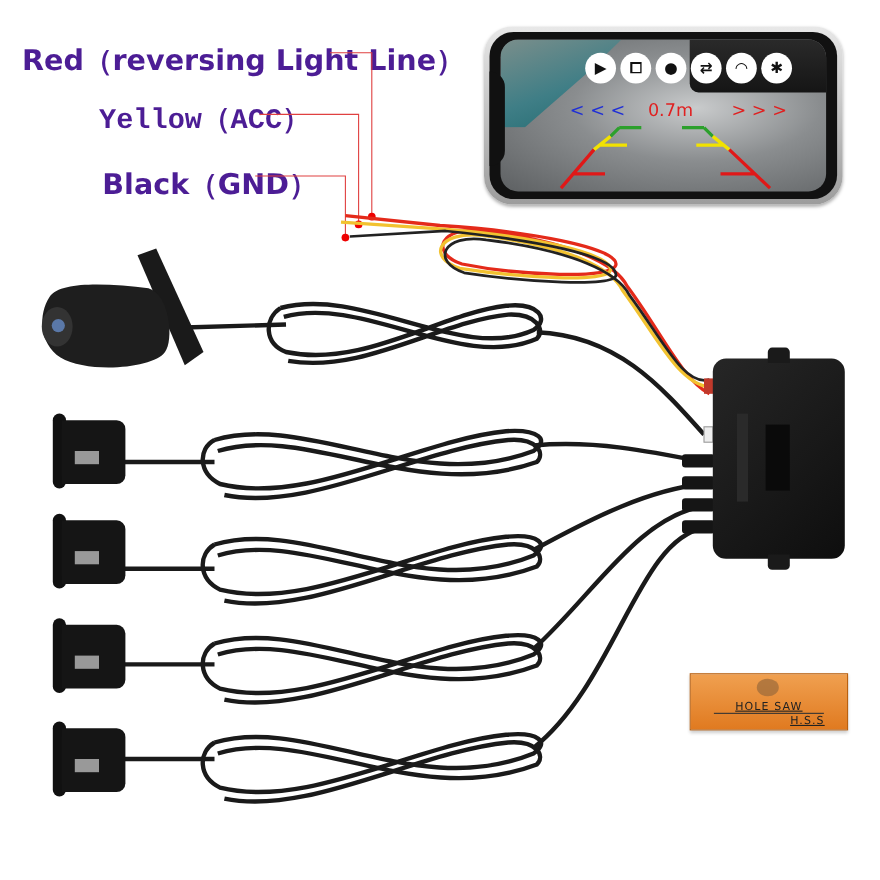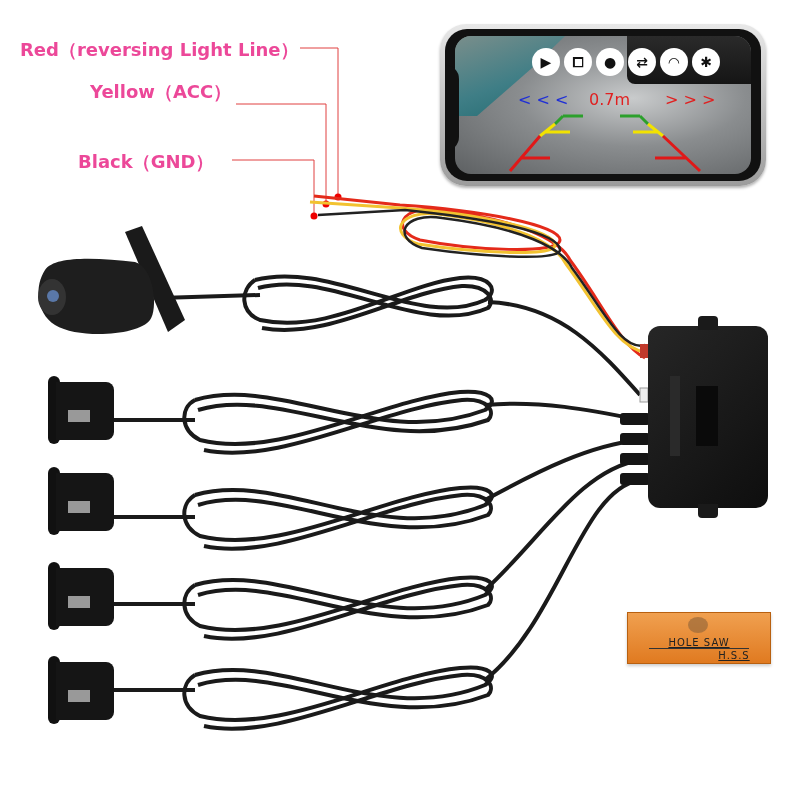--- a/index.html
+++ b/index.html
@@ -1,38 +1,38 @@
 <!DOCTYPE html>
 <html><head>
 <meta charset="utf-8">
 <style>
   html,body{margin:0;padding:0;background:#fff;}
   body{width:800px;height:800px;position:relative;overflow:hidden;font-family:"DejaVu Sans","Liberation Sans",sans-serif;}
-  .label{position:absolute;font-weight:bold;font-size:18px;color:#ec4899;white-space:nowrap;}
+  .label{position:absolute;font-weight:bold;font-size:26px;color:#4c1d95;white-space:nowrap;}
   svg{position:absolute;left:0;top:0;}
   .phone{position:absolute;left:440px;top:24px;width:326px;height:162px;border-radius:26px;background:linear-gradient(#e8e8e8,#9c9c9c);box-shadow:0 2px 3px rgba(0,0,0,.3);}
   .phone-inner{position:absolute;left:5px;top:5px;right:5px;bottom:5px;border-radius:22px;background:#111;}
   .screen{position:absolute;left:10px;top:7px;right:10px;bottom:7px;border-radius:16px;overflow:hidden;background:radial-gradient(ellipse at 60% 45%,#c9cbcc 0%,#8a8d8f 45%,#5d6062 100%);}
   .notch{position:absolute;left:0;top:36px;width:14px;height:86px;background:#111;border-radius:0 14px 14px 0;}
   .wall{position:absolute;left:0;top:0;width:110px;height:80px;background:linear-gradient(160deg,#7a8e8b 0%,#3f7e86 55%,#20696f 100%);clip-path:polygon(0 0,100% 0,70% 40%,20% 100%,0 100%);}
   .car{position:absolute;left:172px;top:0;width:136px;height:48px;background:linear-gradient(#2a2a2a,#151515);border-radius:0 0 8px 8px;}
   .icons{position:absolute;left:77px;top:12px;display:flex;gap:4px;}
   .ico{width:28px;height:28px;border-radius:50%;background:#fff;display:flex;align-items:center;justify-content:center;font-size:14px;color:#111;font-weight:bold;}
   .dist{position:absolute;top:54px;font-size:16px;}
   .box{position:absolute;left:648px;top:326px;width:120px;height:182px;background:linear-gradient(135deg,#262626,#0e0e0e);border-radius:12px;}
   .saw{position:absolute;left:627px;top:612px;width:142px;height:50px;background:linear-gradient(#f0a050,#e07a20);border:1px solid #b86010;box-shadow:0 2px 3px rgba(0,0,0,.2);}
   .saw-t{position:absolute;width:100%;text-align:center;font-size:10px;letter-spacing:1px;color:#222;text-decoration:underline;}
   .sensor{position:absolute;left:48px;width:66px;height:68px;}
 </style>
 </head>
 <body>
 
 <div class="label" style="left:20px;top:38px;">Red（reversing Light Line）</div>
-<div class="label" style="left:90px;top:80px;">Yellow（ACC）</div>
-<div class="label" style="left:78px;top:150px;">Black（GND）</div>
+<div class="label" style="left:90px;top:90px;font-family:Liberation Mono, monospace;">Yellow（ACC）</div>
+<div class="label" style="left:93px;top:150px;">Black（GND）</div>
 
 <svg width="800" height="800">
 
   <polyline points="300,48 338,48 338,197" fill="none" stroke="#e04040" stroke-width="1"></polyline>
   <polyline points="236,104 326,104 326,204" fill="none" stroke="#e04040" stroke-width="1"></polyline>
   <polyline points="232,160 314,160 314,216" fill="none" stroke="#e04040" stroke-width="1"></polyline>
   <circle cx="338" cy="197" r="3.5" fill="#e00"></circle>
   <circle cx="326" cy="204" r="3.5" fill="#e00"></circle>
   <circle cx="314" cy="216" r="3.5" fill="#e00"></circle>
 

